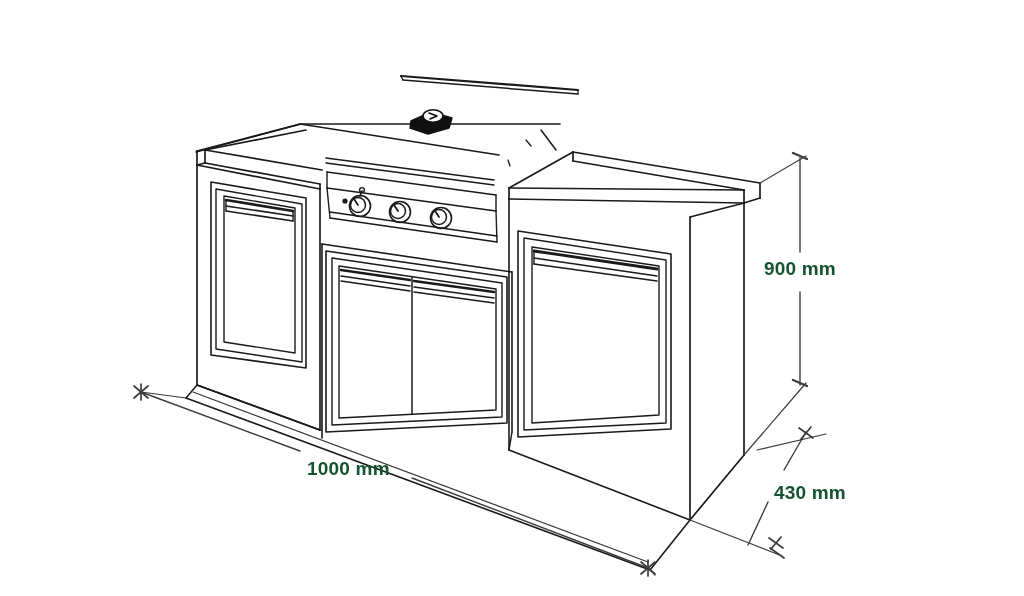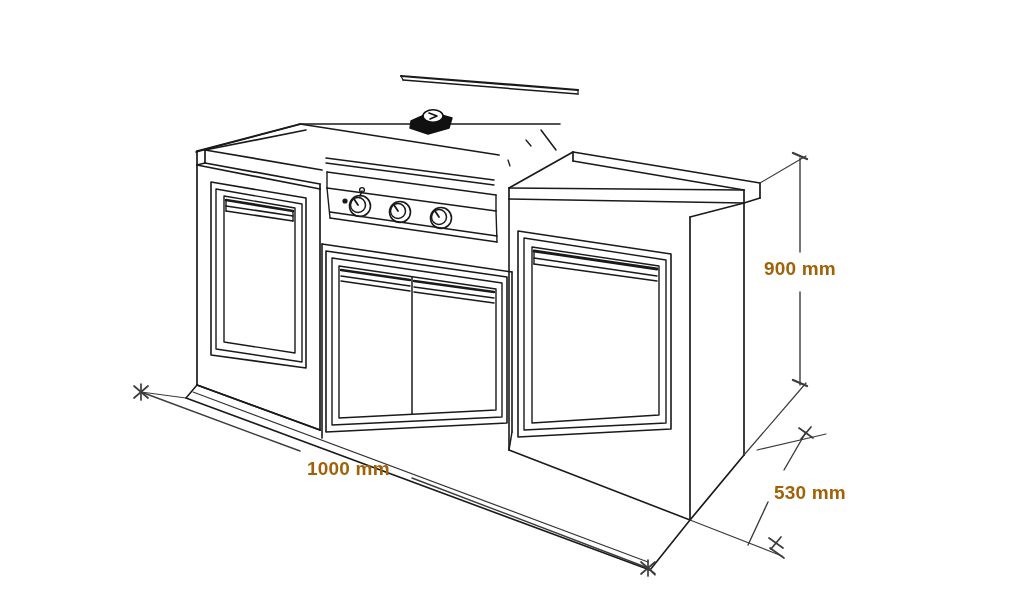--- a/index.html
+++ b/index.html
@@ -27,21 +27,21 @@
     top: 0;
     width: 1024px;
     height: 596px;
     display: block;
   }
   .dim-label {
     position: absolute;
     font-family: "Liberation Sans", sans-serif;
     font-weight: bold;
     font-size: 19px;
-    color: #a16207;
+    color: #14532d;
     white-space: nowrap;
     letter-spacing: 0.2px;
   }
   #label-width  { left: 307px; top: 458px; }
   #label-height { left: 764px; top: 258px; }
   #label-depth  { left: 774px; top: 482px; }
 </style>
 </head>
 <body>
 
@@ -298,15 +298,15 @@
         <path d="M690,520 L655,575" stroke-width="0"></path>
       </g>
 
     </g>
   </svg>
 
   <div class="dim-label" id="label-width">1000 mm</div>
 
   <div class="dim-label" id="label-height">900 mm</div>
 
-  <div class="dim-label" id="label-depth">530 mm</div>
+  <div class="dim-label" id="label-depth">430 mm</div>
 
 </div>
 
 </body></html>

